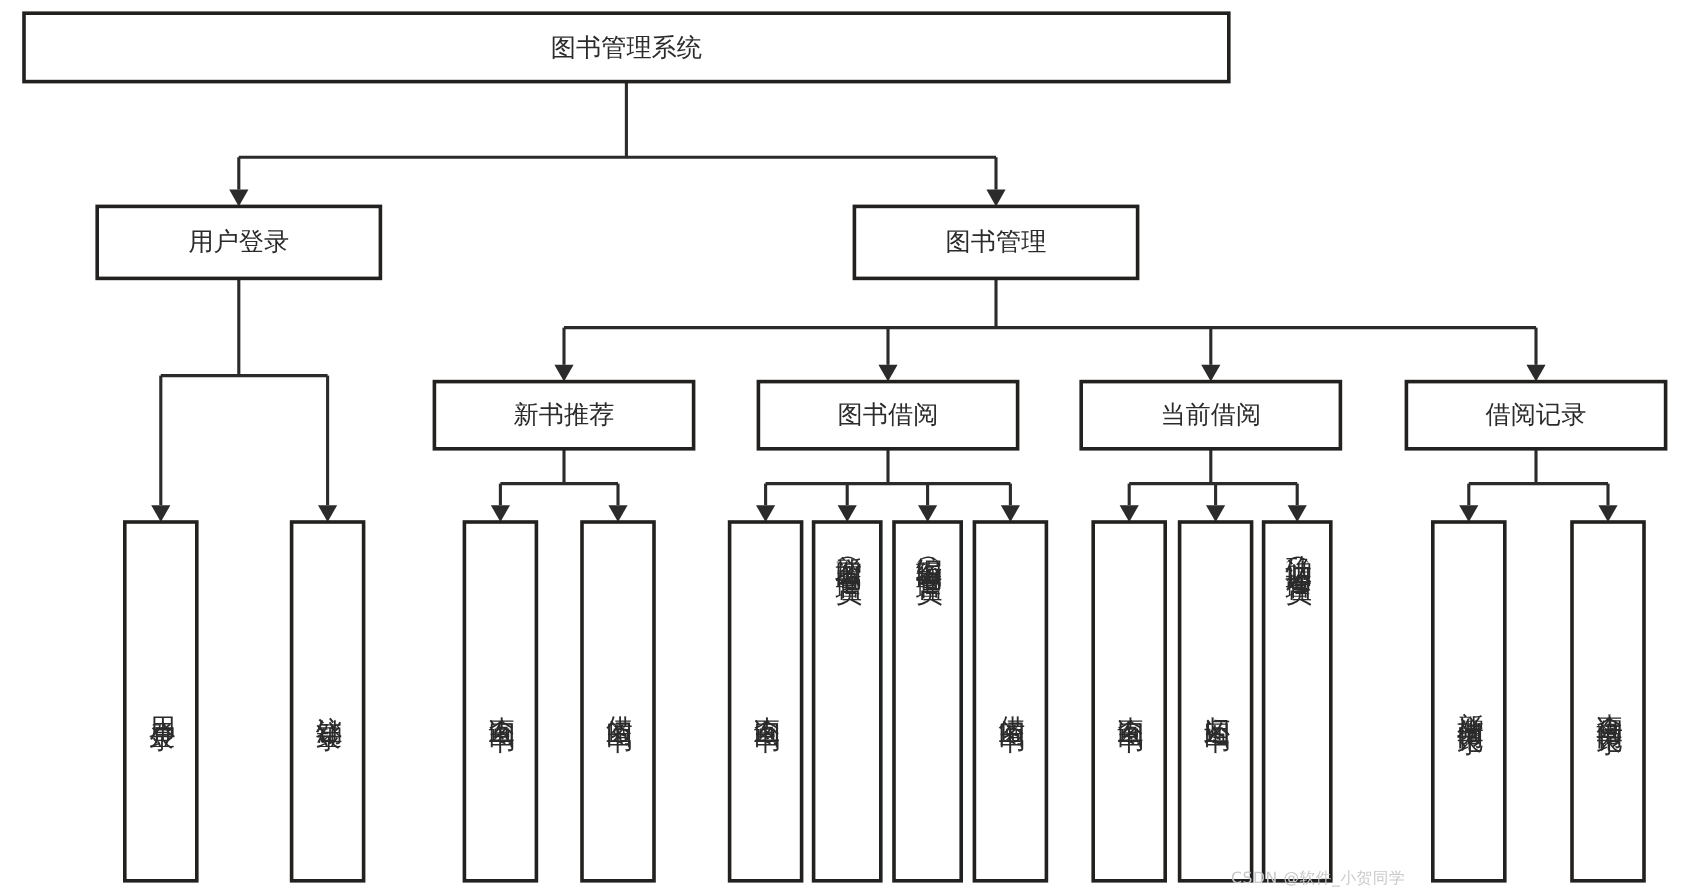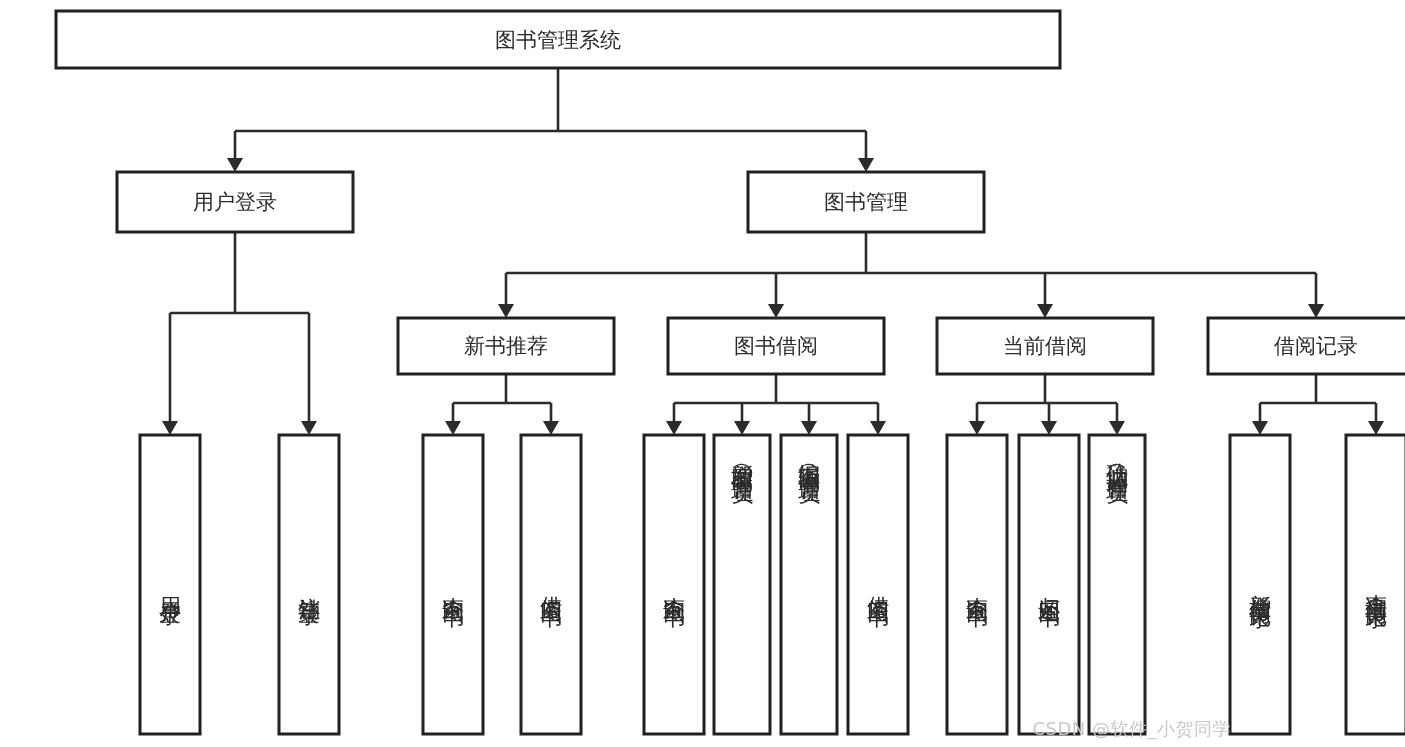--- a/index.html
+++ b/index.html
@@ -11,21 +11,20 @@
     width: 1405px;
     height: 747px;
     font-family: "DejaVu Sans", "Liberation Sans", sans-serif;
     overflow: hidden;
   }
   #diagram-root {
     position: relative;
     width: 1197px;
     height: 747px;
     background: #ffffff;
-    margin-left: 36px;
   }
   svg#flow {
     position: absolute;
     left: 0;
     top: 0;
     width: 1405px;
     height: 747px;
     display: block;
   }
   .node-rect {
@@ -63,24 +62,24 @@
     font-family: "DejaVu Sans", "Liberation Sans", sans-serif;
     font-size: 22px;
     line-height: 1.12;
     letter-spacing: 3px;
     color: #2b2b2b;
     white-space: nowrap;
     text-align: center;
   }
   .watermark {
     position: absolute;
-    right: 2px;
+    right: 26px;
     bottom: 6px;
     font-family: "DejaVu Sans", "Liberation Sans", sans-serif;
-    font-size: 18px;
+    font-size: 13px;
     color: #c9c9c9;
     letter-spacing: 0.5px;
     white-space: nowrap;
   }
 </style>
 </head>
 <body>
 
 <div id="diagram-root">
 

